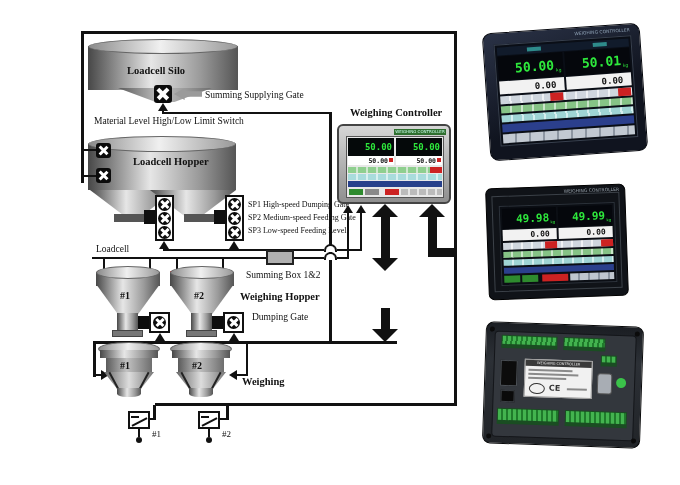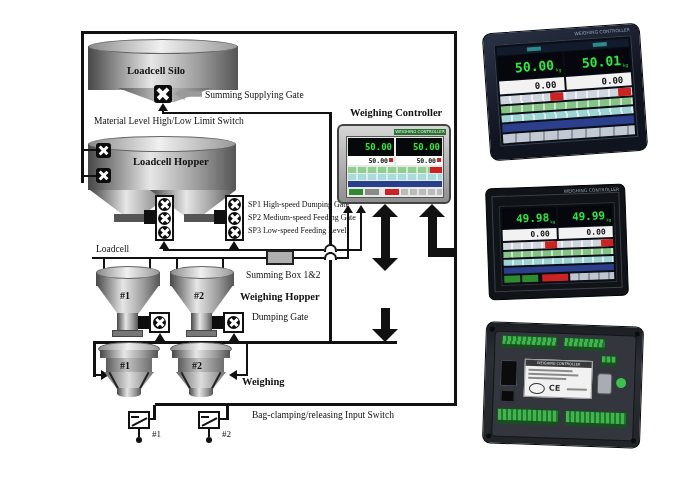--- a/index.html
+++ b/index.html
@@ -179,21 +179,20 @@
   <div class="ln" style="left:226px;top:405px;width:3px;height:15px;"></div>
   <div class="ln" style="left:220px;top:418px;width:9px;height:2px;"></div>
   <div class="abs" style="left:198px;top:411px;width:22px;height:18px;border:2px solid #111;box-sizing:border-box;background:#fff;">
     <span class="abs" style="left:1px;top:8px;width:17px;height:2px;background:#111;transform:rotate(-28deg);"></span>
     <span class="abs" style="left:1px;top:3px;width:8px;height:2px;background:#111;"></span>
   </div>
   <div class="ln" style="left:208px;top:429px;width:2px;height:8px;"></div>
   <div class="abs" style="left:206px;top:437px;width:6px;height:6px;border-radius:50%;background:#111;"></div>
   <div class="lbl" style="left:222px;top:430px;font-size:9px;">#2</div>
 
-  <div class="lbl" style="left:252px;top:410px;">Bag-clamping/releasing Input Switch</div>
 
   <div class="lbl b" style="left:350px;top:107px;font-size:10.5px;">Weighing Controller</div>
   <div class="abs" style="left:337px;top:124px;width:114px;height:80px;background:linear-gradient(180deg,#d6d6d6,#8f8f8f);border:2px solid #444;border-radius:6px;box-sizing:border-box;">
     <div class="abs sans" style="left:55px;top:3px;width:52px;height:6px;background:#2f6f2f;color:#cfe;font-size:4px;text-align:center;line-height:6px;overflow:hidden;">WEIGHING CONTROLLER</div>
     <div class="abs" style="left:7px;top:10px;width:96px;height:60px;background:#e8e8e8;border:1px solid #555;">
 
       <div class="abs" style="left:1px;top:1px;width:46px;height:18px;background:#05090a;">
         <span class="mono" style="position:absolute;right:2px;top:4px;color:#2ee83c;font-size:9px;font-weight:bold;">50.00</span>
       </div>
       <div class="abs" style="left:1px;top:19px;width:46px;height:9px;background:#fff;">

